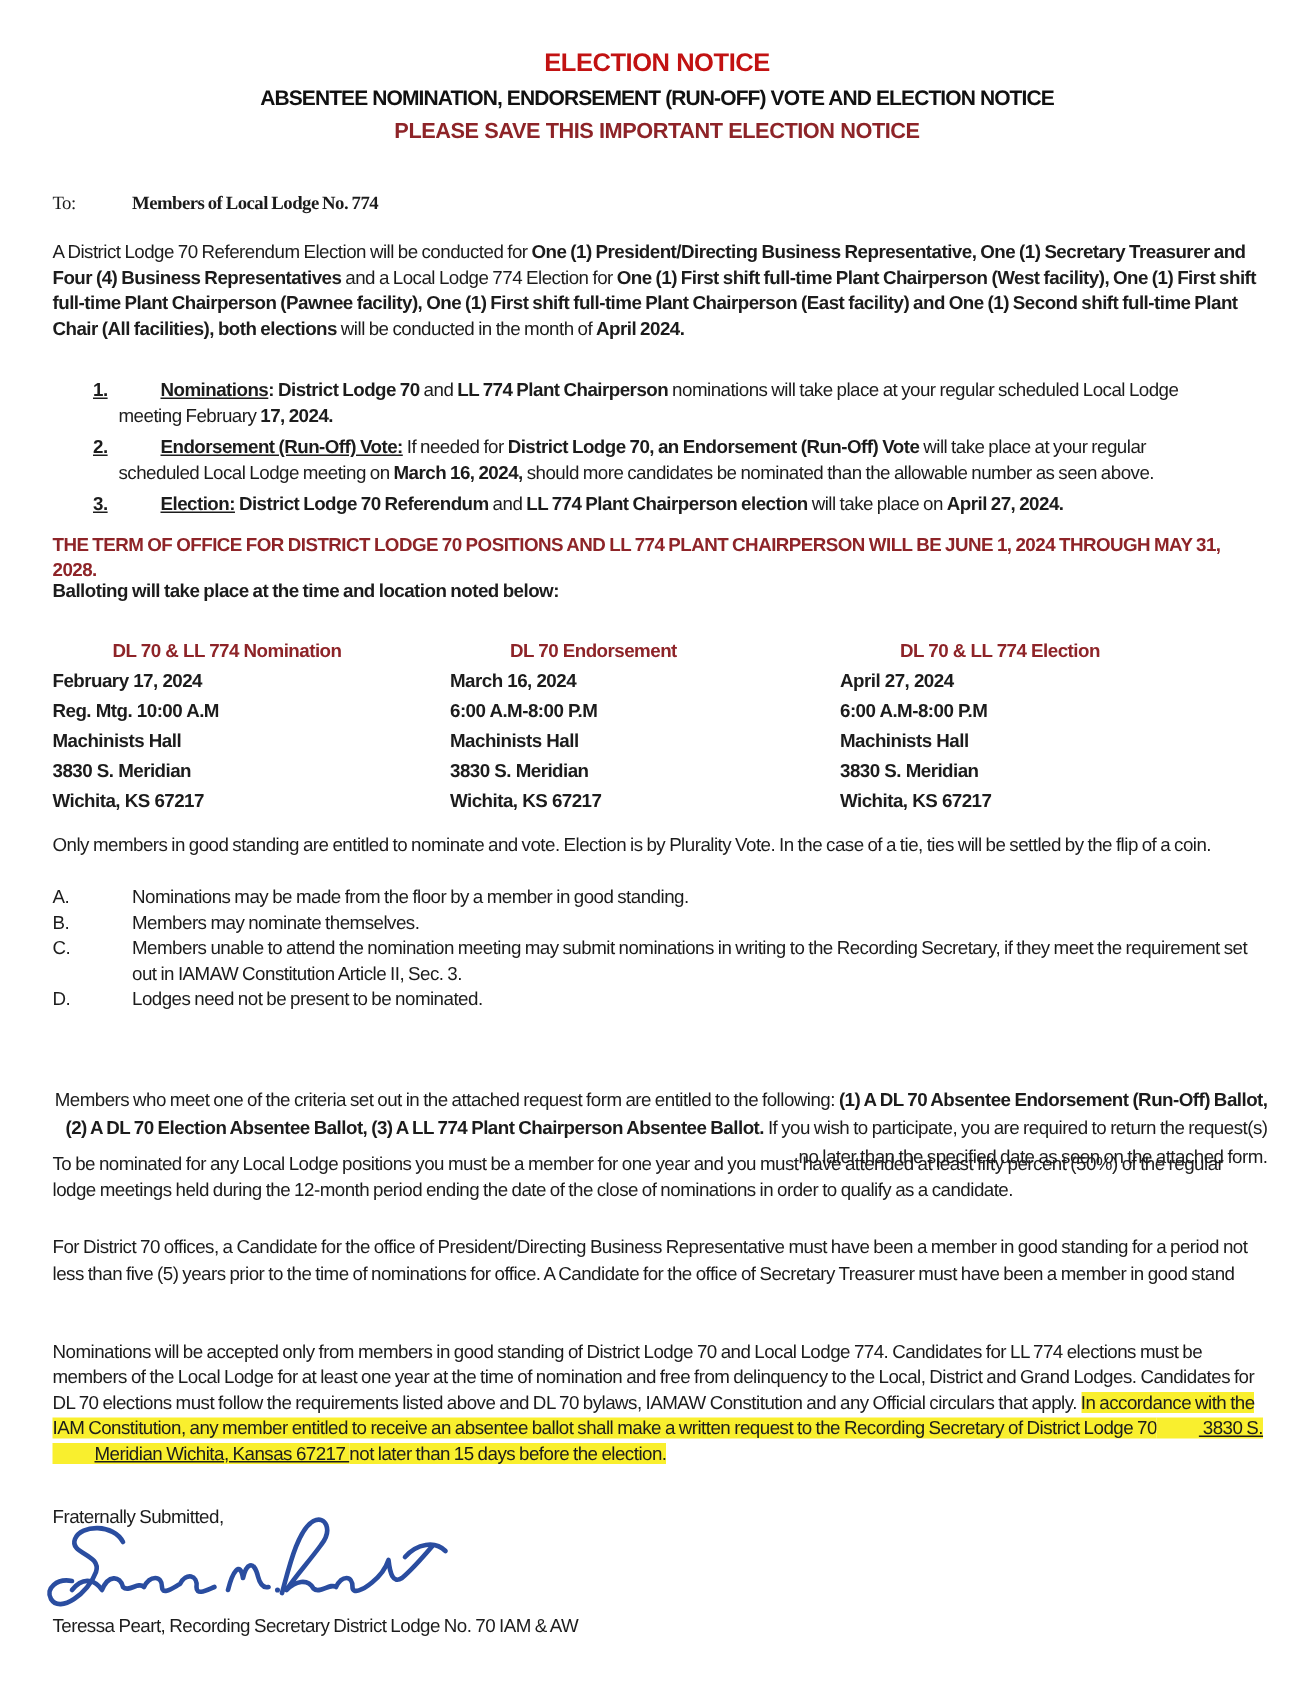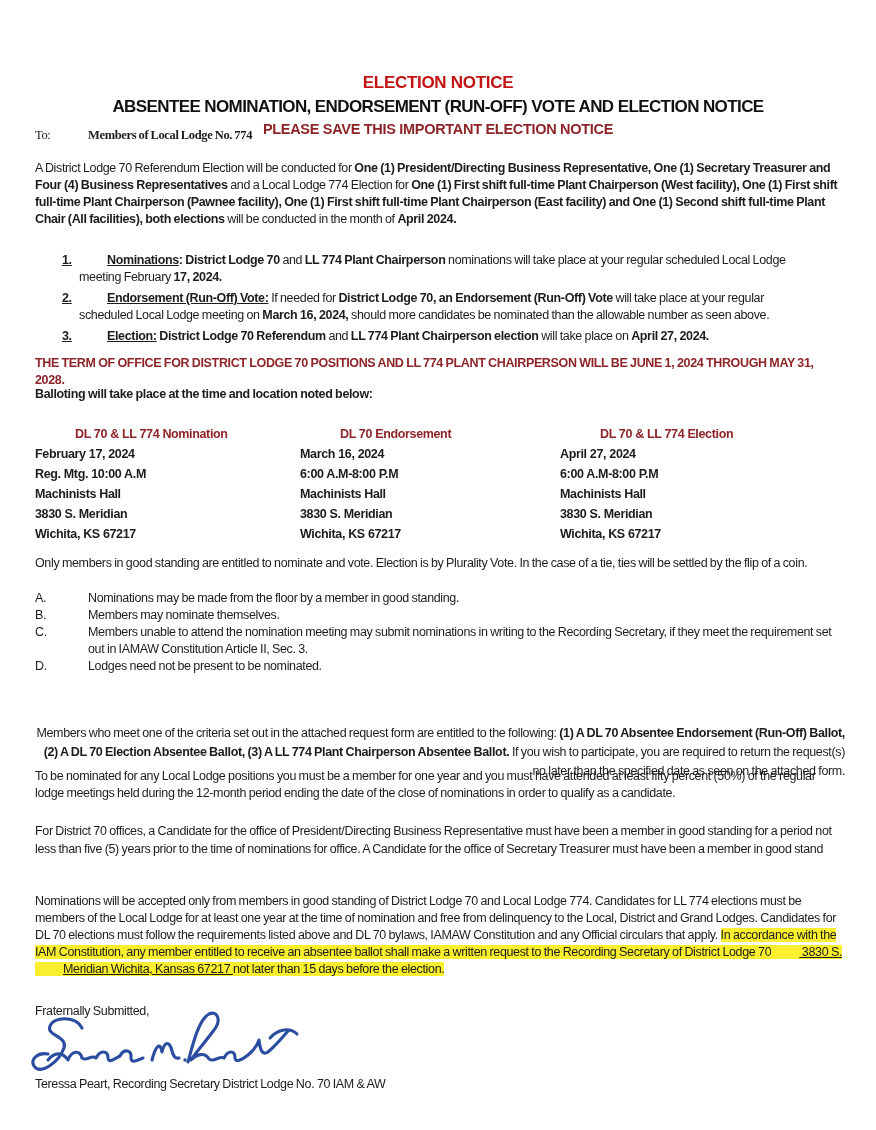--- a/index.html
+++ b/index.html
@@ -17,22 +17,22 @@
     color:var(--txt);
     position:relative;
     overflow:hidden;
   }
   .blk{position:absolute;left:35px;width:810px;font-size:12.5px;line-height:17px;letter-spacing:-0.35px;word-spacing:-0.5px;}
   .b{font-weight:bold;}
   .u{text-decoration:underline;padding-left:28px;}
   .h{background:var(--hl);box-decoration-break:clone;-webkit-box-decoration-break:clone;}
   
   .hdr{position:absolute;left:0;top:30px;width:876px;text-align:center;}
-  .hdr .t1{color:var(--red);font-weight:bold;font-size:17px;line-height:23px;letter-spacing:-0.3px;margin-top:41px;}
-  .hdr .t2{color:#111;font-weight:bold;font-size:17px;line-height:25px;letter-spacing:-0.6px;}
+  .hdr .t1{color:var(--red);font-weight:bold;font-size:17px;line-height:23px;letter-spacing:-0.3px;}
+  .hdr .t2{color:#111;font-weight:bold;font-size:14px;line-height:25px;letter-spacing:-0.6px;}
   .hdr .t3{color:var(--maroon);font-weight:bold;font-size:14.5px;line-height:21px;letter-spacing:-0.3px;}
   
   .to-row{top:127px;display:grid;grid-template-columns:53px 1fr;font-family:Liberation Serif, serif;}
   .to-row .val{font-weight:bold;}
   
   .numlist{left:62px;width:748px;top:252px;display:grid;grid-template-columns:17px 731px;row-gap:4px;}
   .numlist .num{font-weight:bold;text-decoration:underline;}
   
   .term{top:355px;color:var(--maroon);font-weight:bold;}
   .balintro{top:386px;font-weight:bold;}

